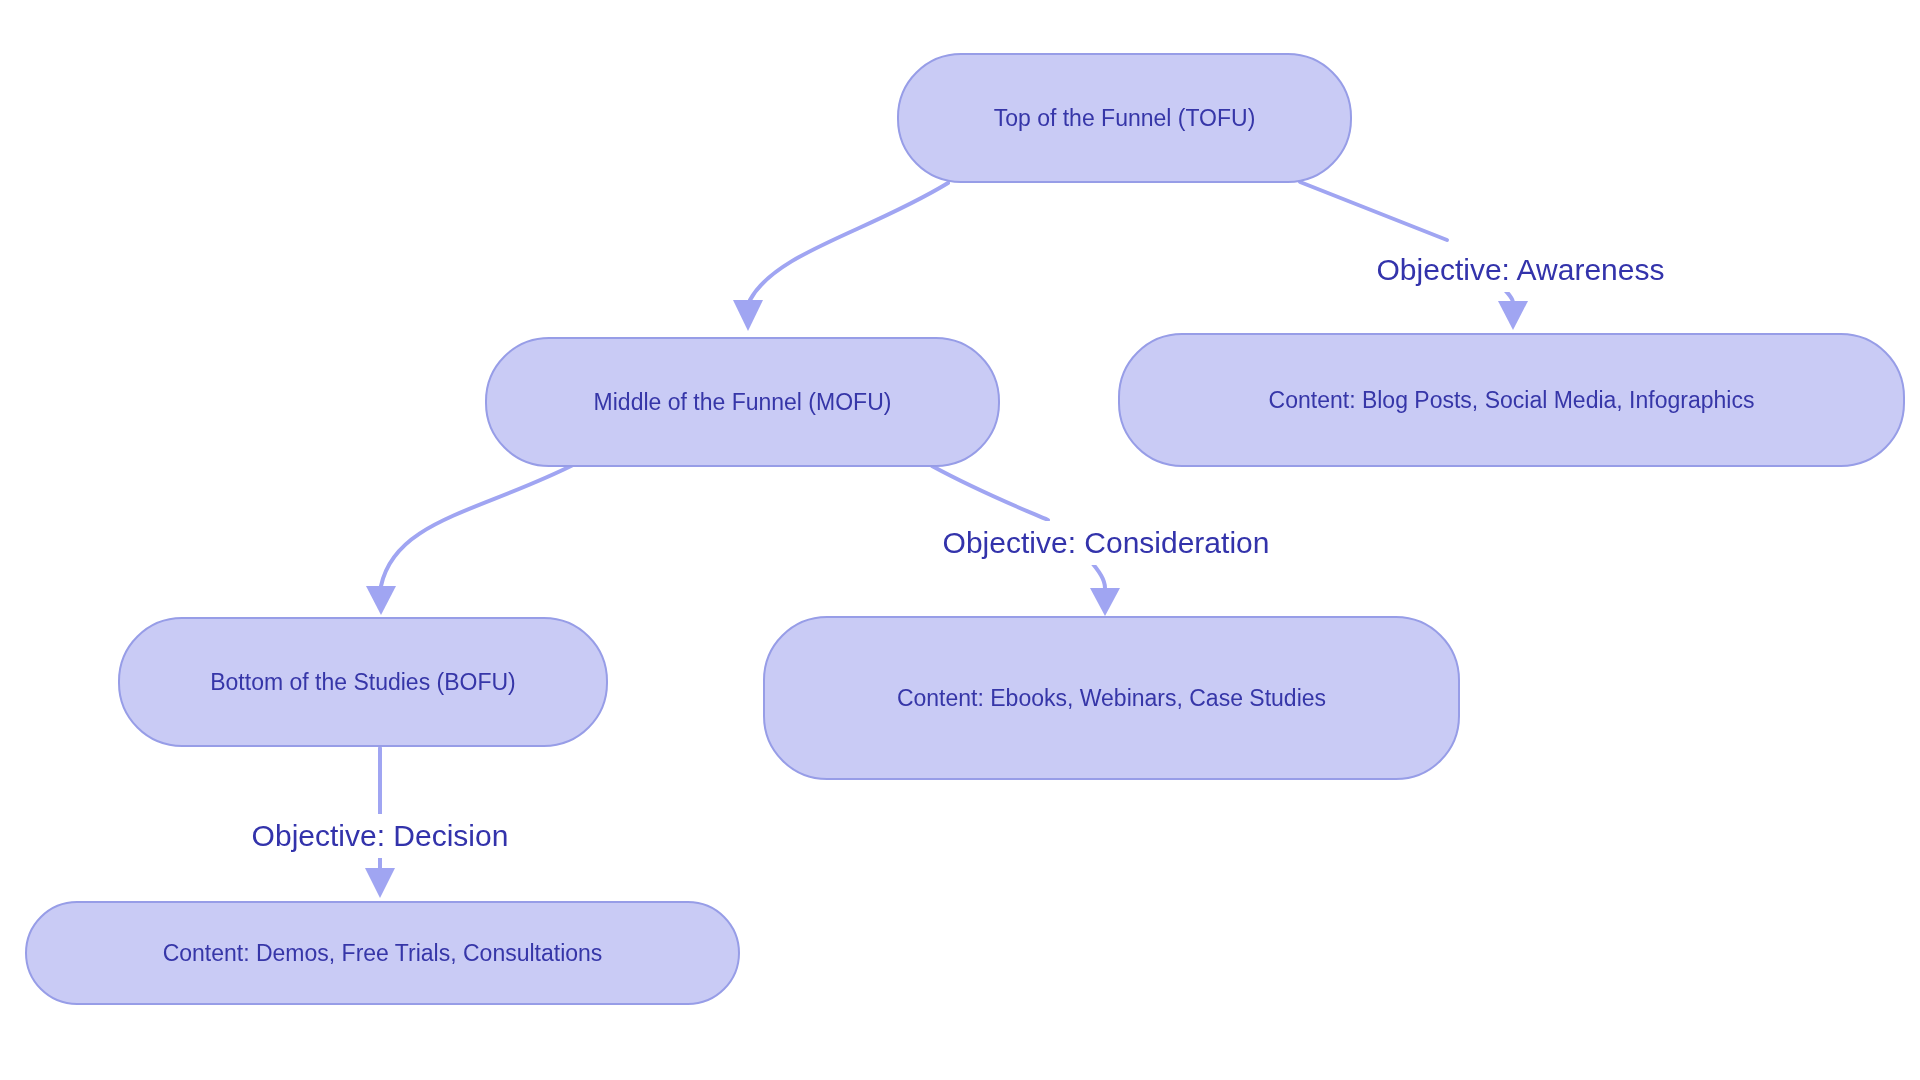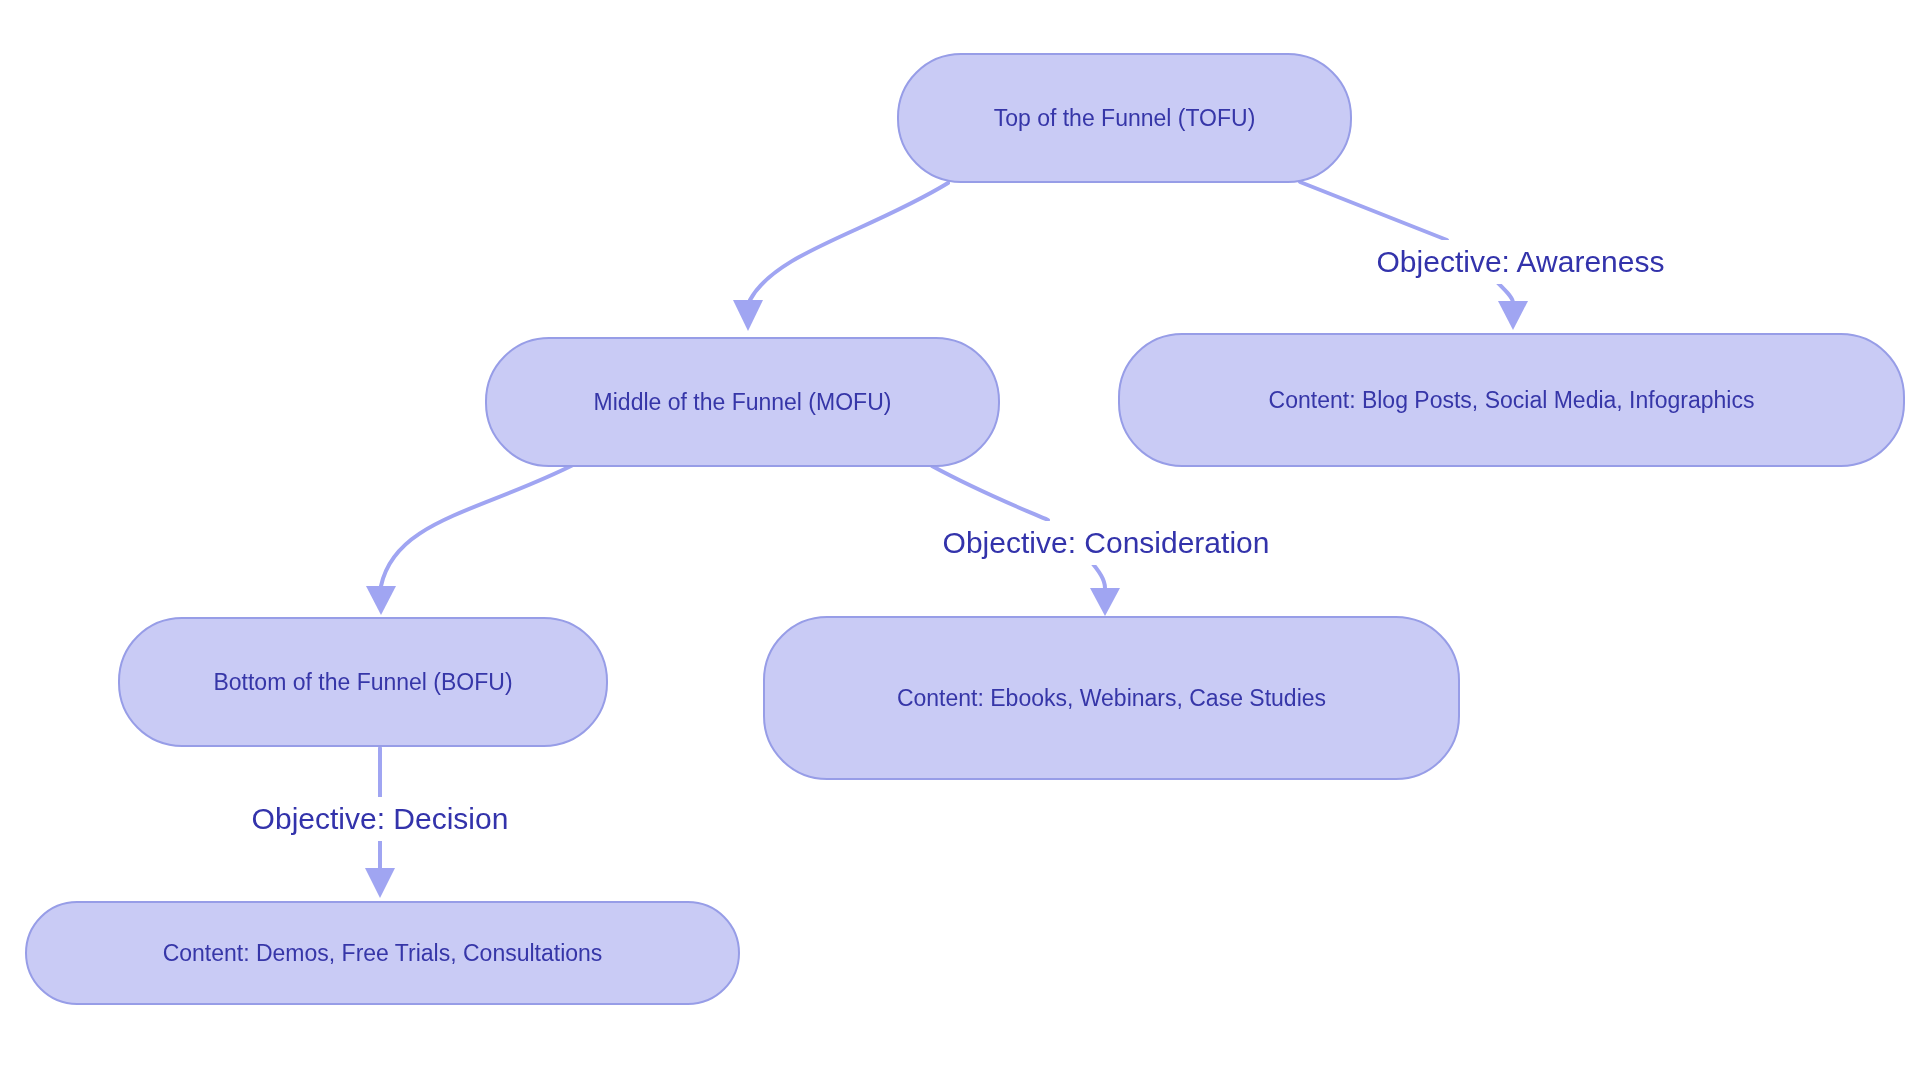--- a/index.html
+++ b/index.html
@@ -55,23 +55,23 @@
     white-space:nowrap;
   }
   
   .n-tofu{left:897px;top:53px;width:455px;height:130px;}
   .n-mofu{left:485px;top:337px;width:515px;height:130px;}
   .n-awareness{left:1118px;top:333px;width:787px;height:134px;}
   .n-bofu{left:118px;top:617px;width:490px;height:130px;}
   .n-consideration{left:763px;top:616px;width:697px;height:164px;}
   .n-decision{left:25px;top:901px;width:715px;height:104px;}
   
-  .l-awareness{left:1338px;top:240px;width:365px;height:44px;}
+  .l-awareness{left:1338px;top:248px;width:365px;height:44px;}
   .l-consideration{left:913px;top:521px;width:386px;height:44px;}
-  .l-decision{left:227px;top:797px;width:306px;height:44px;}
+  .l-decision{left:227px;top:814px;width:306px;height:44px;}
 </style>
 </head>
 <body>
 
 <div class="canvas">
 
   <svg class="edges" viewBox="0 0 1920 1080" xmlns="http://www.w3.org/2000/svg">
 
     <g>
       <path d="M 948 183 C 868 232 776 252 750 300"></path>
@@ -101,17 +101,17 @@
     </g>
   </svg>
 
   <div class="edge-label l-awareness">Objective: Awareness</div>
   <div class="edge-label l-consideration">Objective: Consideration</div>
   <div class="edge-label l-decision">Objective: Decision</div>
 
   <div class="node n-tofu">Top of the Funnel (TOFU)</div>
   <div class="node n-mofu">Middle of the Funnel (MOFU)</div>
   <div class="node n-awareness">Content: Blog Posts, Social Media, Infographics</div>
-  <div class="node n-bofu">Bottom of the Funnel (BOFU)</div>
+  <div class="node n-bofu">Bottom of the Studies (BOFU)</div>
   <div class="node n-consideration">Content: Ebooks, Webinars, Case Studies</div>
   <div class="node n-decision">Content: Demos, Free Trials, Consultations</div>
 
 </div>
 
 </body></html>

